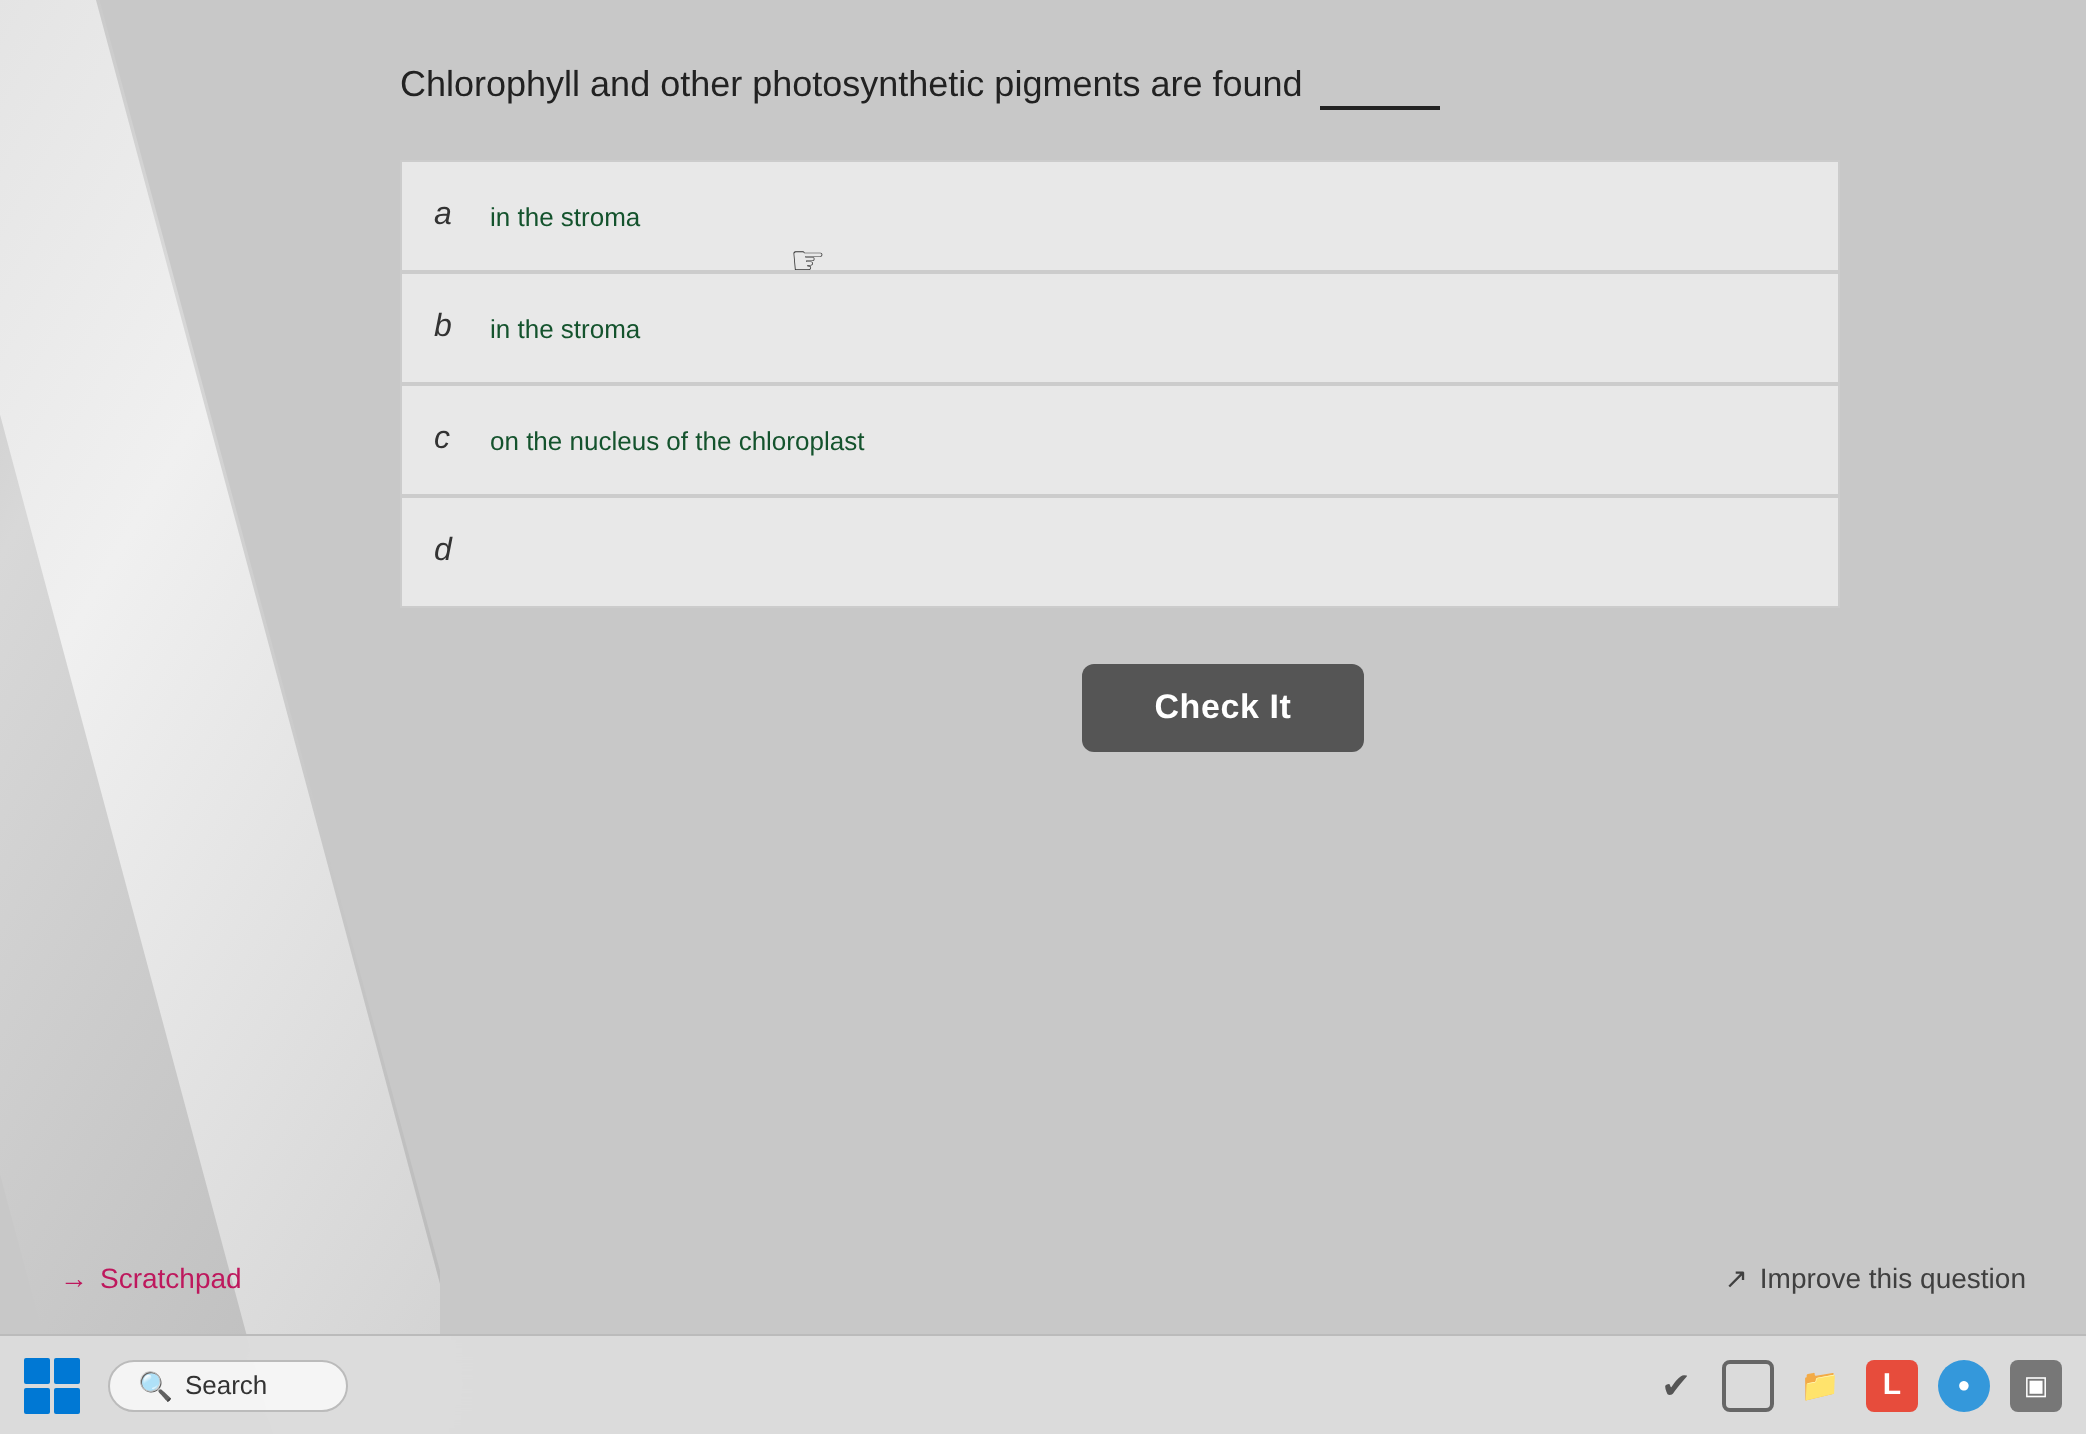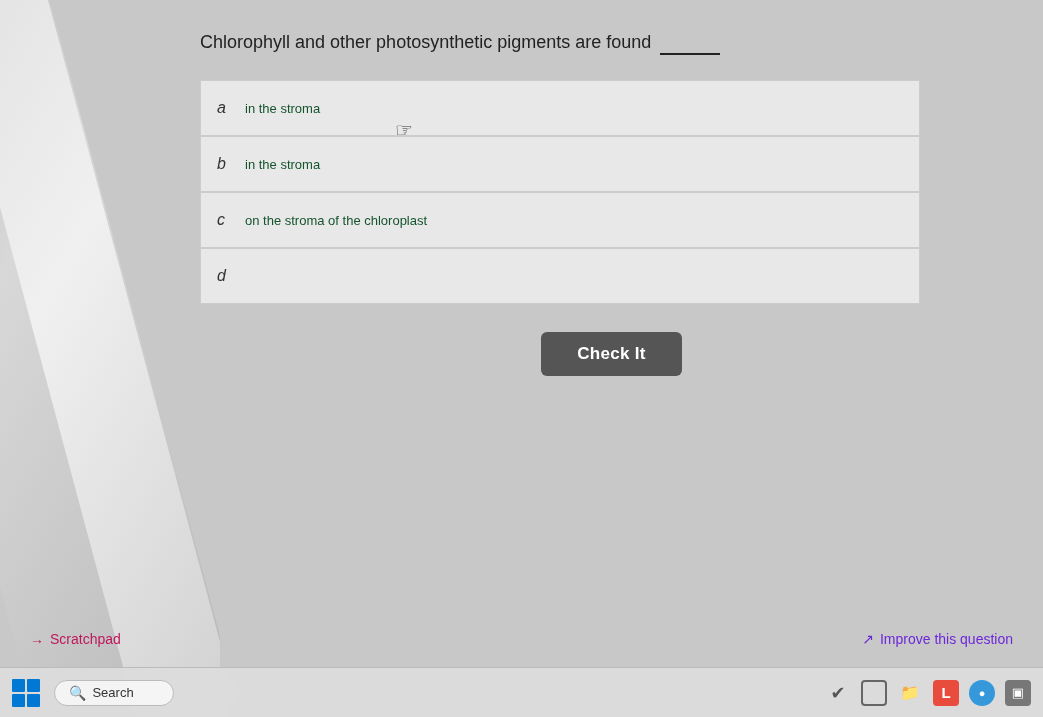--- a/index.html
+++ b/index.html
@@ -140,21 +140,21 @@
       gap: 6px;
     }
 
     .scratchpad-link::before {
       content: '→';
       font-size: 14px;
     }
 
     .improve-link {
       font-size: 14px;
-      color: #6d28d9;
+      color: #404040;
       cursor: pointer;
       display: flex;
       align-items: center;
       gap: 6px;
     }
 
     .improve-link::before {
       content: '↗';
       font-size: 14px;
     }
@@ -277,21 +277,21 @@
       <span class="option-text">in the stroma</span>
     </div>
 
     <div class="option-row">
       <span class="option-label">b</span>
       <span class="option-text">in the stroma</span>
     </div>
 
     <div class="option-row">
       <span class="option-label">c</span>
-      <span class="option-text">on the stroma of the chloroplast</span>
+      <span class="option-text">on the nucleus of the chloroplast</span>
     </div>
 
     <div class="option-row">
       <span class="option-label">d</span>
     </div>
 
   </div>
 
   <button class="check-it-btn">Check It</button>
 

